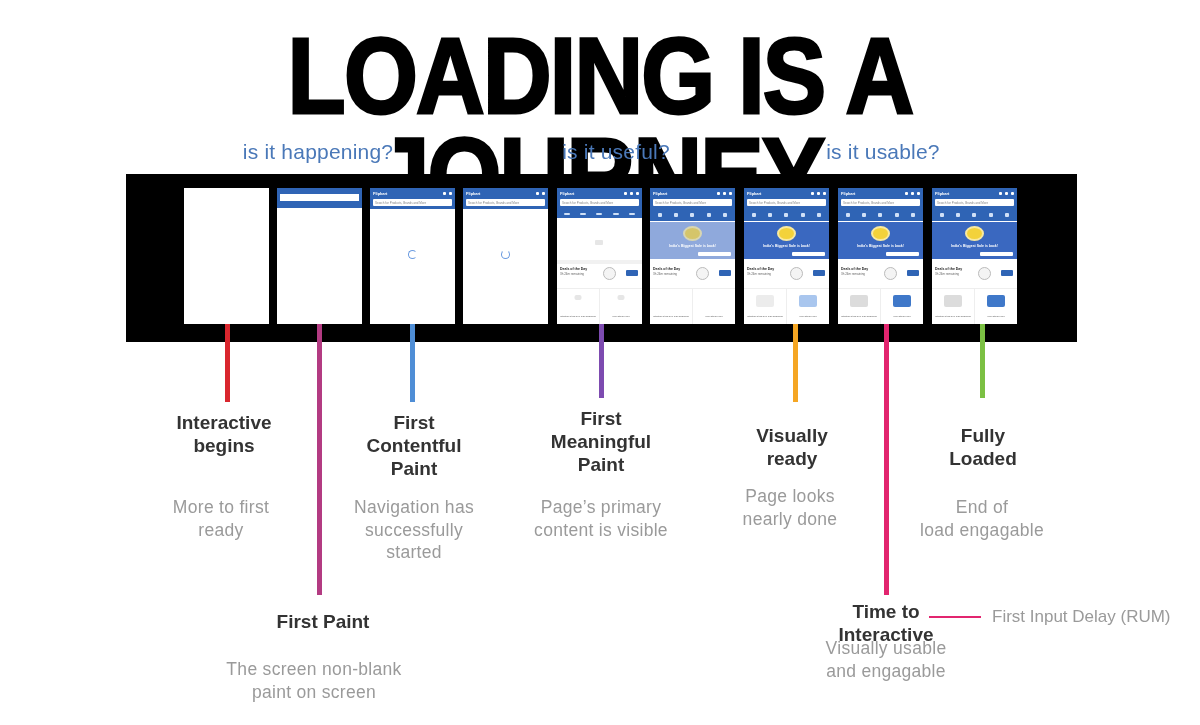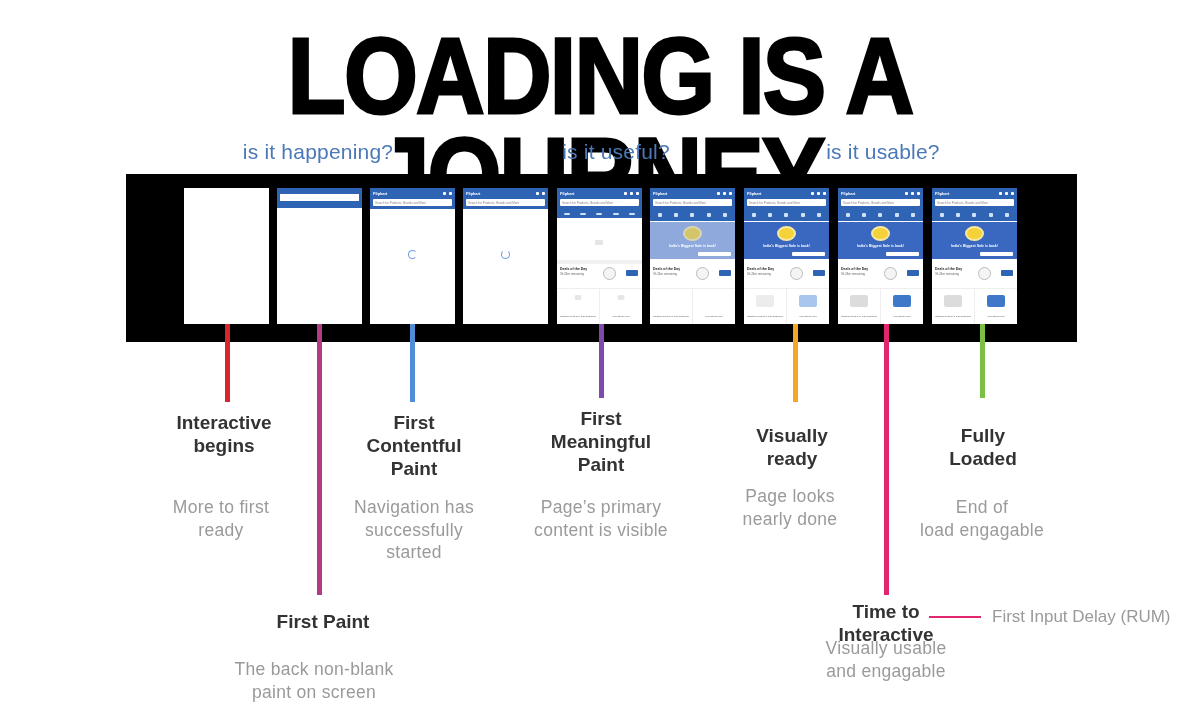--- a/index.html
+++ b/index.html
@@ -332,21 +332,21 @@
 </div>
 <div class="label-desc" style="left:221px;top:496px">
   <div>More to first</div>
     <div>ready</div>
 </div>
 
 <div class="label-title" style="left:323px;top:610px">
   <div>First Paint</div>
 </div>
 <div class="label-desc" style="left:314px;top:658px">
-  <div>The back non-blank</div>
+  <div>The screen non-blank</div>
     <div>paint on screen</div>
 </div>
 
 <div class="label-title" style="left:414px;top:411px">
   <div>First</div>
     <div>Contentful</div>
     <div>Paint</div>
 </div>
 <div class="label-desc" style="left:414px;top:496px">
   <div>Navigation has</div>

